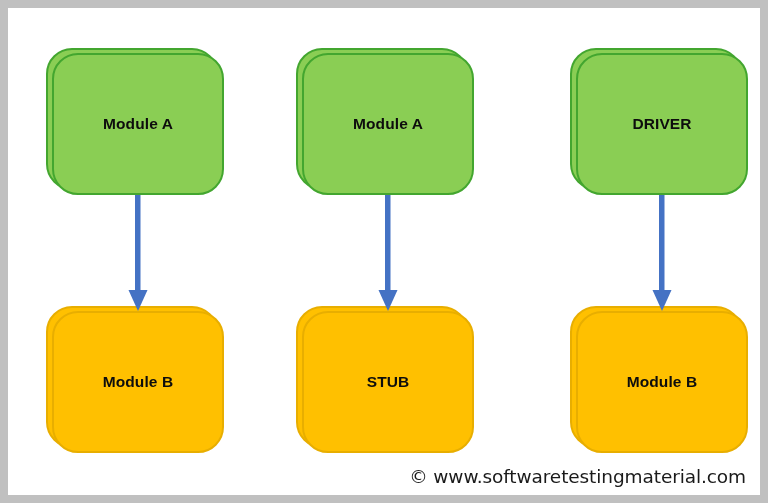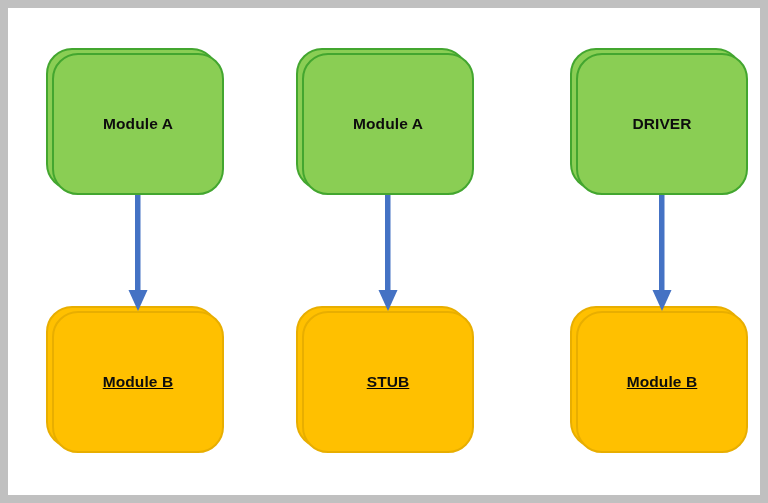--- a/index.html
+++ b/index.html
@@ -46,21 +46,21 @@
     width: 172px;
     height: 142px;
     left: 6px;
     box-sizing: border-box;
     border-radius: 26px;
     display: flex;
     align-items: center;
     justify-content: center;
   }
   .node.top    { top: 45px;  }
-  .node.bottom { top: 303px; text-decoration: underline; }
+  .node.bottom { top: 303px; }
 
   
   .node::before {
     content: "";
     position: absolute;
     left: -6px;
     top: -5px;
     width: 172px;
     height: 142px;
     box-sizing: border-box;
@@ -178,15 +178,16 @@
           <polygon points="4.5,95 23.5,95 14,116" fill="#4472c4"></polygon>
         </svg>
       </div>
 
       <div class="node bottom node-orange">
         <span class="face"></span>
         <span class="label">Module B</span>
       </div>
     </div>
 
+    <div id="watermark">© www.softwaretestingmaterial.com</div>
 
   </div>
 </div>
 
 </body></html>

